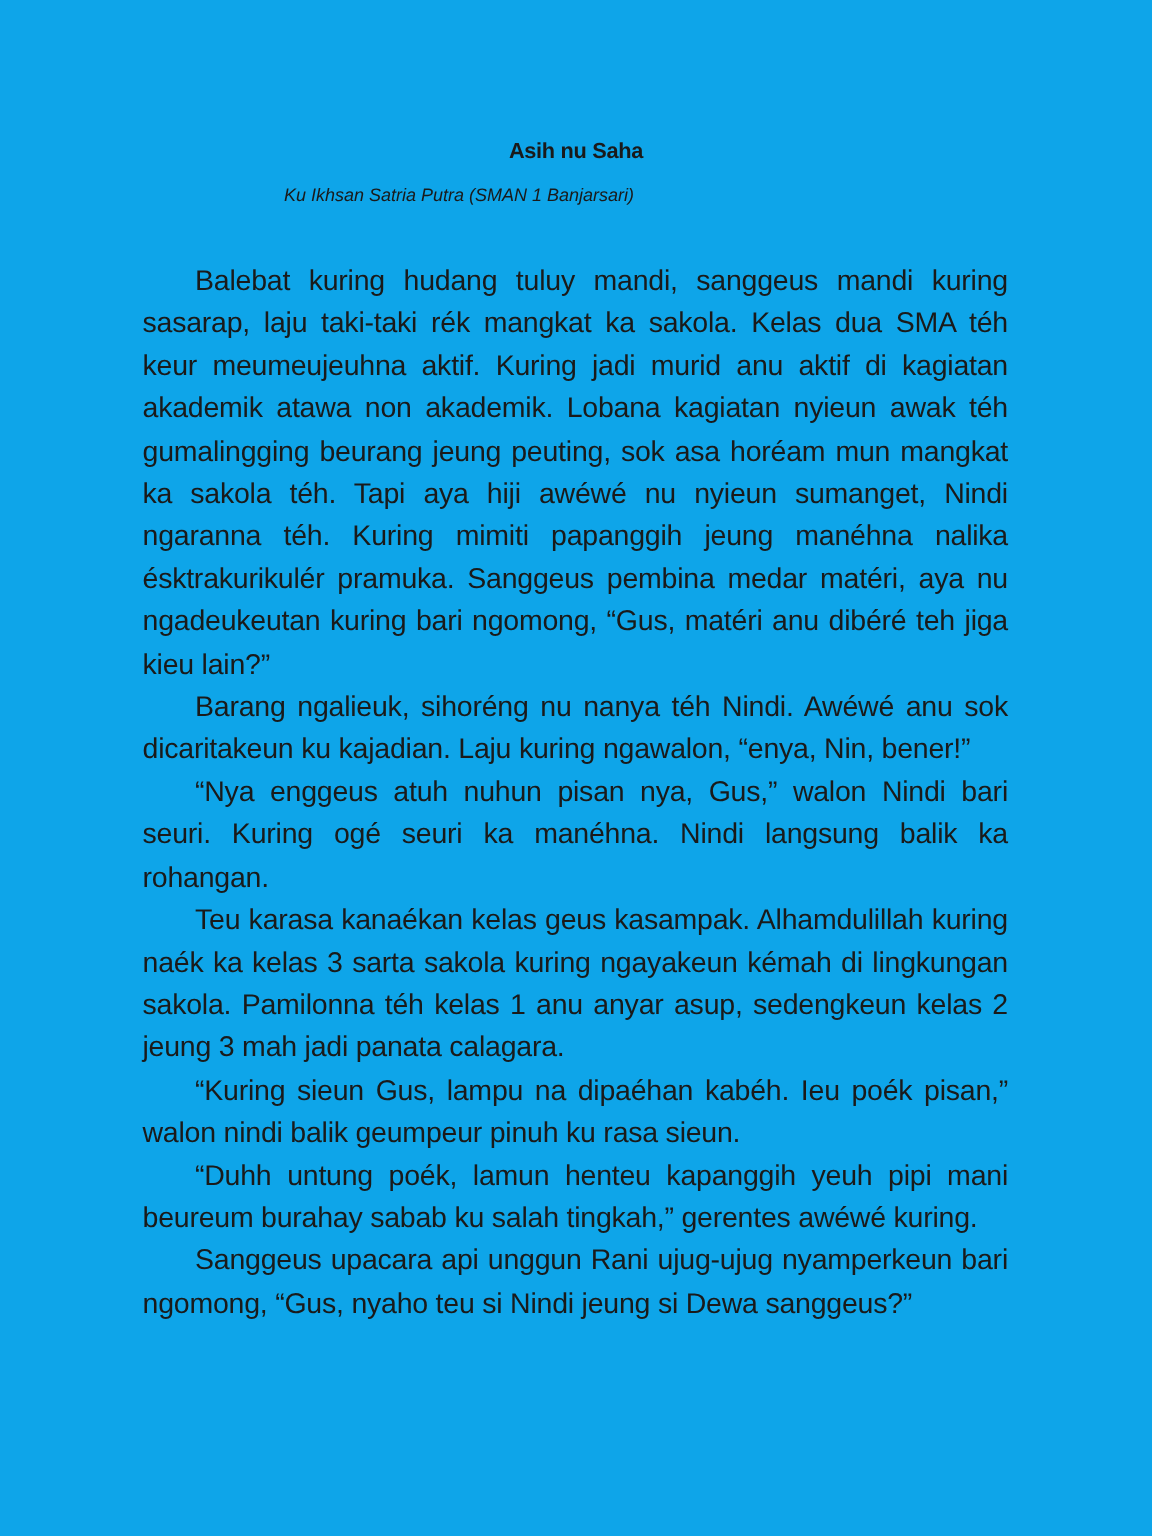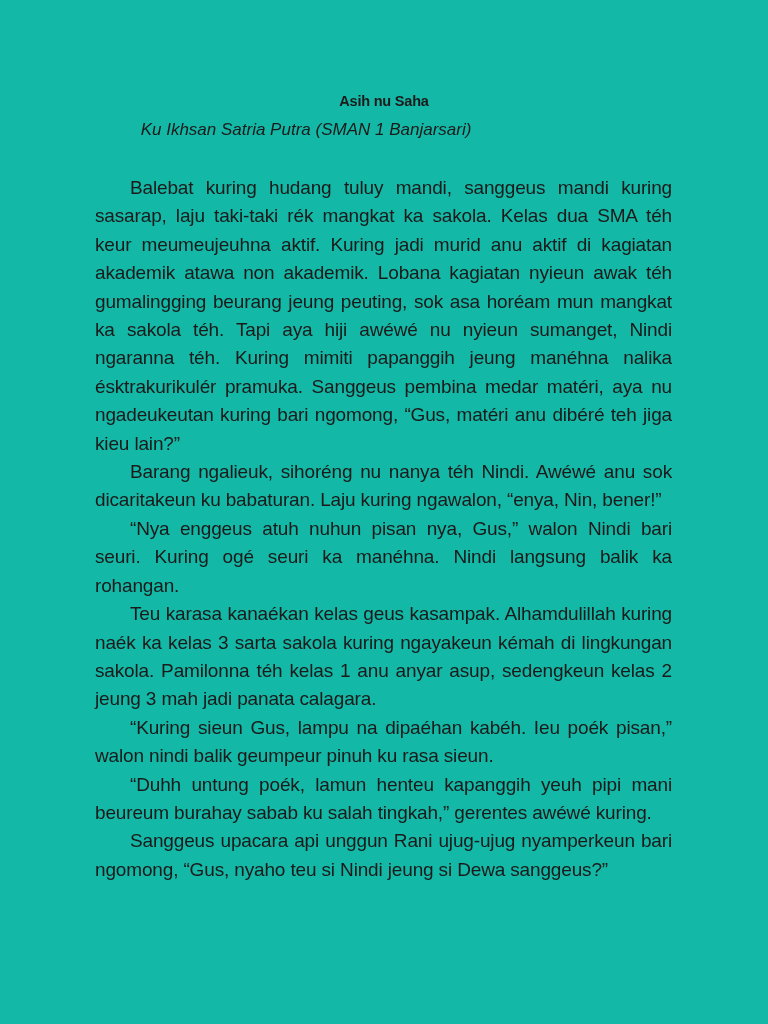--- a/index.html
+++ b/index.html
@@ -1,47 +1,47 @@
 <!DOCTYPE html>
 <html><head>
 <meta charset="utf-8">
 <style>
   html, body { margin: 0; padding: 0; background: #ffffff; }
   body { width: 768px; height: 1024px; position: relative; overflow: hidden; }
   .page {
     position: absolute; left: 0; top: 0; width: 768px; height: 1024px;
-    background: #14b8a6; color: #1a1a1a;
+    background: #0ea5e9; color: #1a1a1a;
     font-family: "Liberation Sans", sans-serif;
   }
   .title {
     position: absolute; top: 91px; left: 0; width: 768px;
     text-align: center; font-weight: bold; font-size: 14.5px; line-height: 20px;
     letter-spacing: -0.2px;
   }
   .subtitle {
     position: absolute; top: 120px; left: 0; width: 612px;
-    text-align: center; font-style: italic; font-size: 17px; line-height: 20px;
+    text-align: center; font-style: italic; font-size: 12px; line-height: 20px;
   }
   .body {
     position: absolute; top: 174px; left: 95px; width: 577px;
     font-size: 19px; line-height: 28.4px;
   }
   .para {
     margin: 0; text-indent: 35px; text-align: justify;
     letter-spacing: -0.15px;
   }
 </style>
 </head>
 <body>
 
 <div class="page">
   <div class="title">Asih nu Saha</div>
   <div class="subtitle">Ku Ikhsan Satria Putra (SMAN 1 Banjarsari)</div>
   <div class="body">
     <p class="para">Balebat kuring hudang tuluy mandi, sanggeus mandi kuring sasarap, laju taki-taki rék mangkat ka sakola. Kelas dua SMA téh keur meumeujeuhna aktif. Kuring jadi murid anu aktif di kagiatan akademik atawa non akademik. Lobana kagiatan nyieun awak téh gumalingging beurang jeung peuting, sok asa horéam mun mangkat ka sakola téh. Tapi aya hiji awéwé nu nyieun sumanget, Nindi ngaranna téh. Kuring mimiti papanggih jeung manéhna nalika ésktrakurikulér pramuka. Sanggeus pembina medar matéri, aya nu ngadeukeutan kuring bari ngomong, “Gus, matéri anu dibéré teh jiga kieu lain?”</p>
-    <p class="para">Barang ngalieuk, sihoréng nu nanya téh Nindi. Awéwé anu sok dicaritakeun ku babaturan. Laju kuring ngawalon, “enya, Nin, bener!”</p>
+    <p class="para">Barang ngalieuk, sihoréng nu nanya téh Nindi. Awéwé anu sok dicaritakeun ku kajadian. Laju kuring ngawalon, “enya, Nin, bener!”</p>
     <p class="para">“Nya enggeus atuh nuhun pisan nya, Gus,” walon Nindi bari seuri. Kuring ogé seuri ka manéhna. Nindi langsung balik ka rohangan.</p>
     <p class="para">Teu karasa kanaékan kelas geus kasampak. Alhamdulillah kuring naék ka kelas 3 sarta sakola kuring ngayakeun kémah di lingkungan sakola. Pamilonna téh kelas 1 anu anyar asup, sedengkeun kelas 2 jeung 3 mah jadi panata calagara.</p>
     <p class="para">“Kuring sieun Gus, lampu na dipaéhan kabéh. Ieu poék pisan,” walon nindi balik geumpeur pinuh ku rasa sieun.</p>
     <p class="para">“Duhh untung poék, lamun henteu kapanggih yeuh pipi mani beureum burahay sabab ku salah tingkah,” gerentes awéwé kuring.</p>
     <p class="para">Sanggeus upacara api unggun Rani ujug-ujug nyamperkeun bari ngomong, “Gus, nyaho teu si Nindi jeung si Dewa sanggeus?”</p>
   </div>
 </div>
 
 </body></html>

